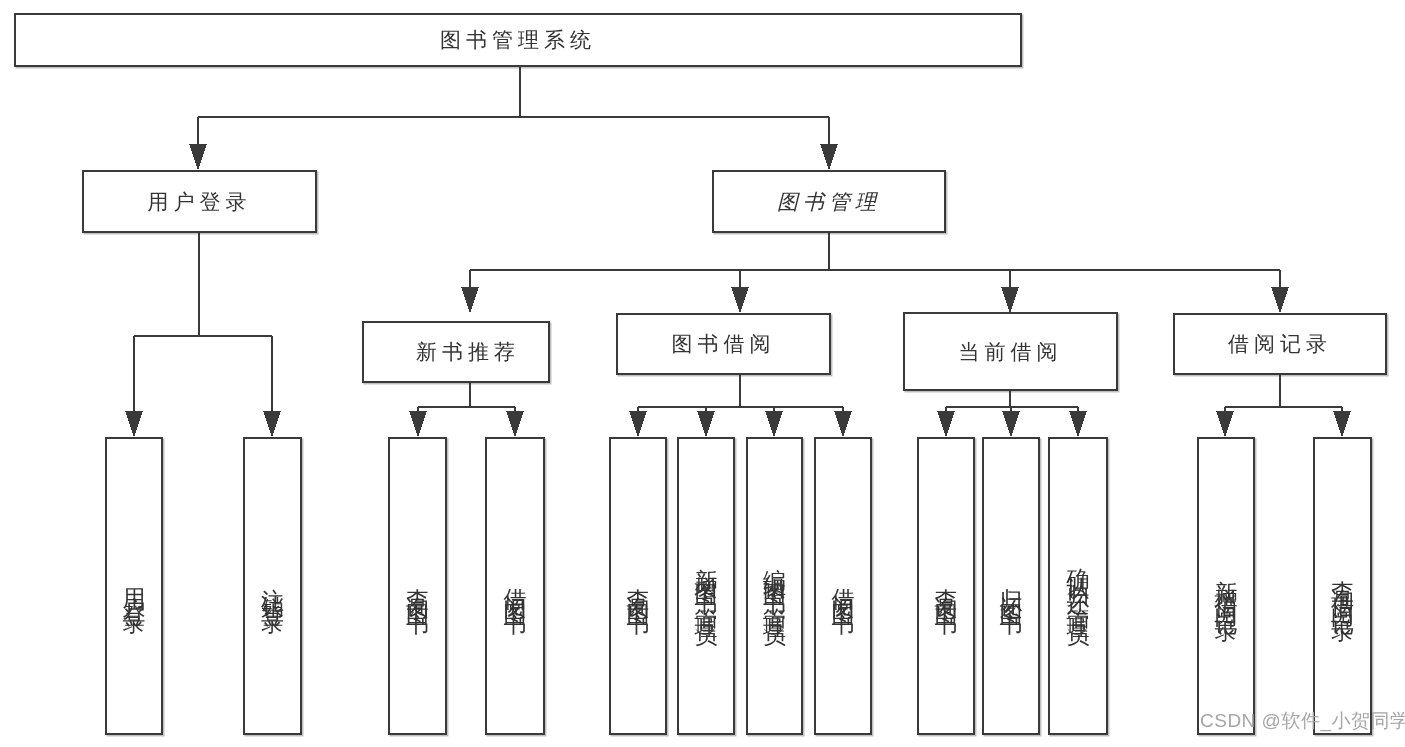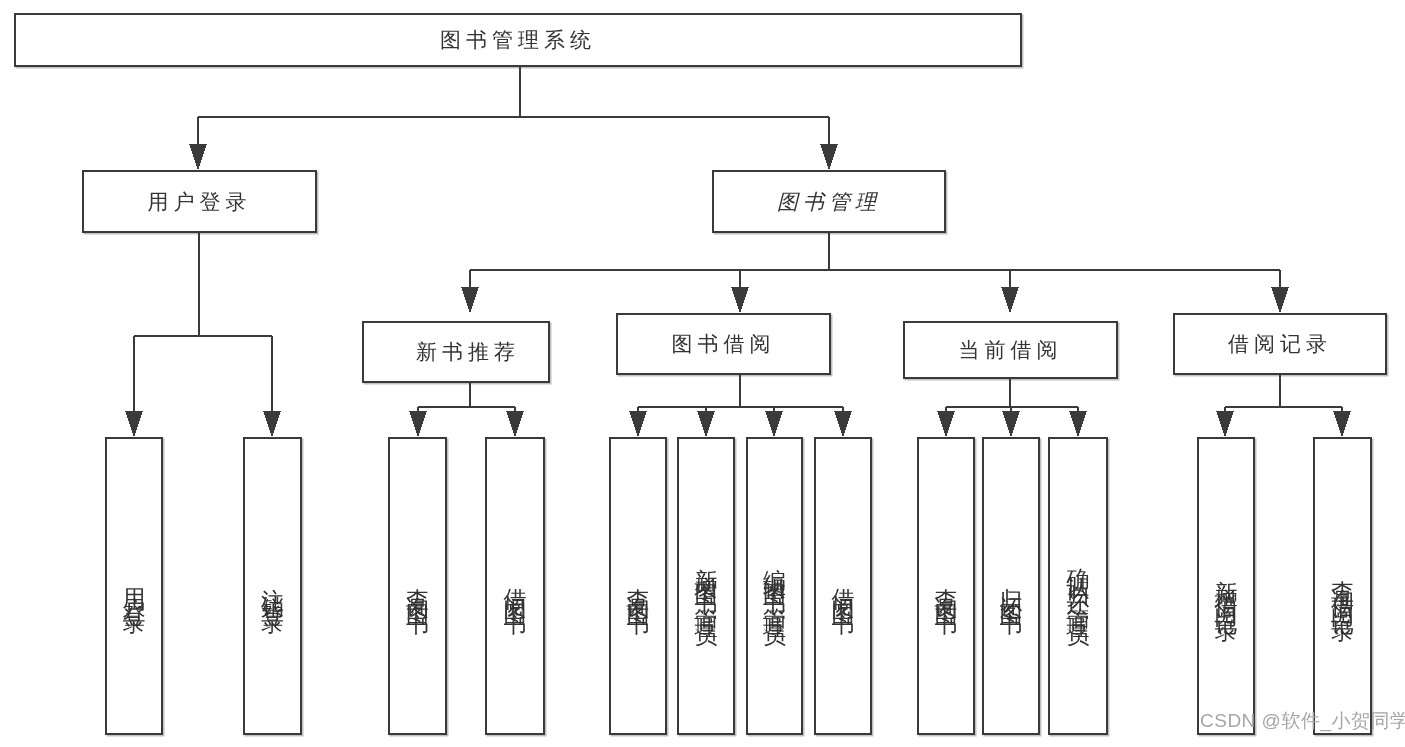--- a/index.html
+++ b/index.html
@@ -113,21 +113,21 @@
     </g>
   </svg>
 
   <div class="box hbox" style="left:14px; top:13px; width:1008px; height:54px;">图书管理系统</div>
 
   <div class="box hbox" style="left:82px; top:170px; width:235px; height:63px;">用户登录</div>
   <div class="box hbox" style="left:712px; top:170px; width:234px; height:63px;font-style:italic;">图书管理</div>
 
   <div class="box hbox" style="left:362px; top:321px; width:188px; height:62px;padding-left:24px;">新书推荐</div>
   <div class="box hbox" style="left:600px; top:313px; width:215px; height:62px;margin-left:16px;">图书借阅</div>
-  <div class="box hbox" style="left:903px; top:321px; width:215px; height:58px;text-align:right;">当前借阅</div>
+  <div class="box hbox" style="left:903px; top:312px; width:215px; height:79px;text-align:right;">当前借阅</div>
   <div class="box hbox" style="left:1173px; top:313px; width:214px; height:62px;">借阅记录</div>
 
   <div class="box vbox" style="left:105px; top:437px; width:58px; height:298px;">用户登录</div>
   <div class="box vbox" style="left:243px; top:437px; width:59px; height:298px;">注销登录</div>
 
   <div class="box vbox" style="left:388px; top:437px; width:59px; height:298px;">查询图书</div>
   <div class="box vbox" style="left:485px; top:437px; width:60px; height:298px;">借阅图书</div>
 
   <div class="box vbox" style="left:609px; top:437px; width:58px; height:298px;">查询图书</div>
   <div class="box vbox" style="left:677px; top:437px; width:58px; height:298px;">新增图书（管理员）</div>

